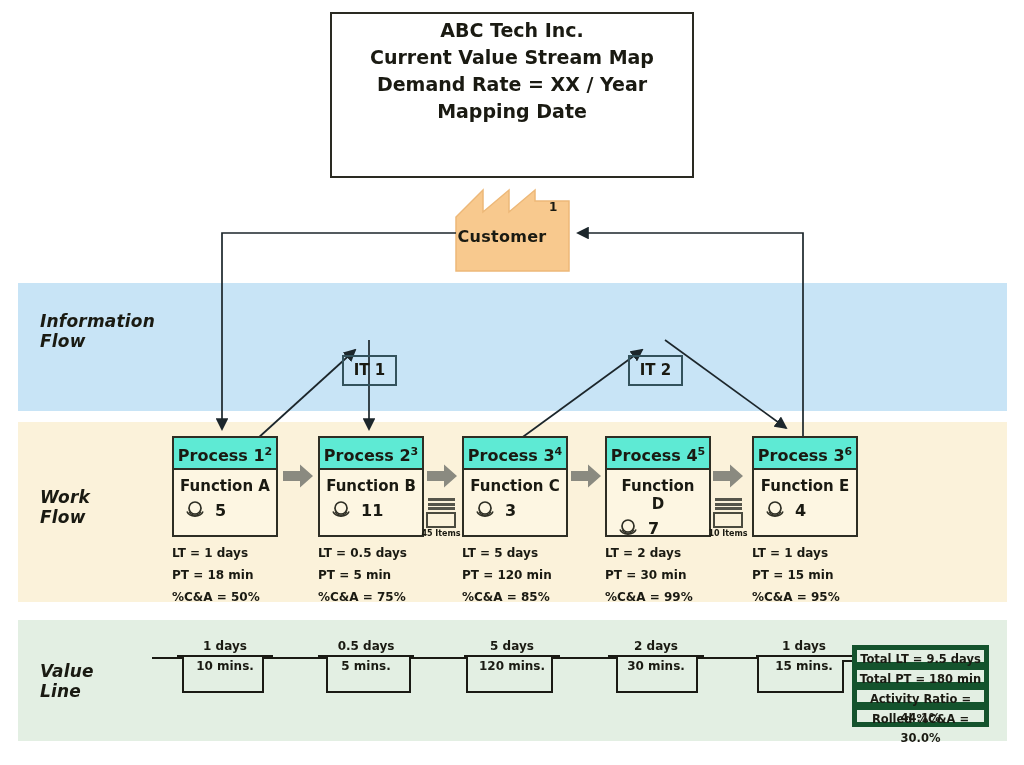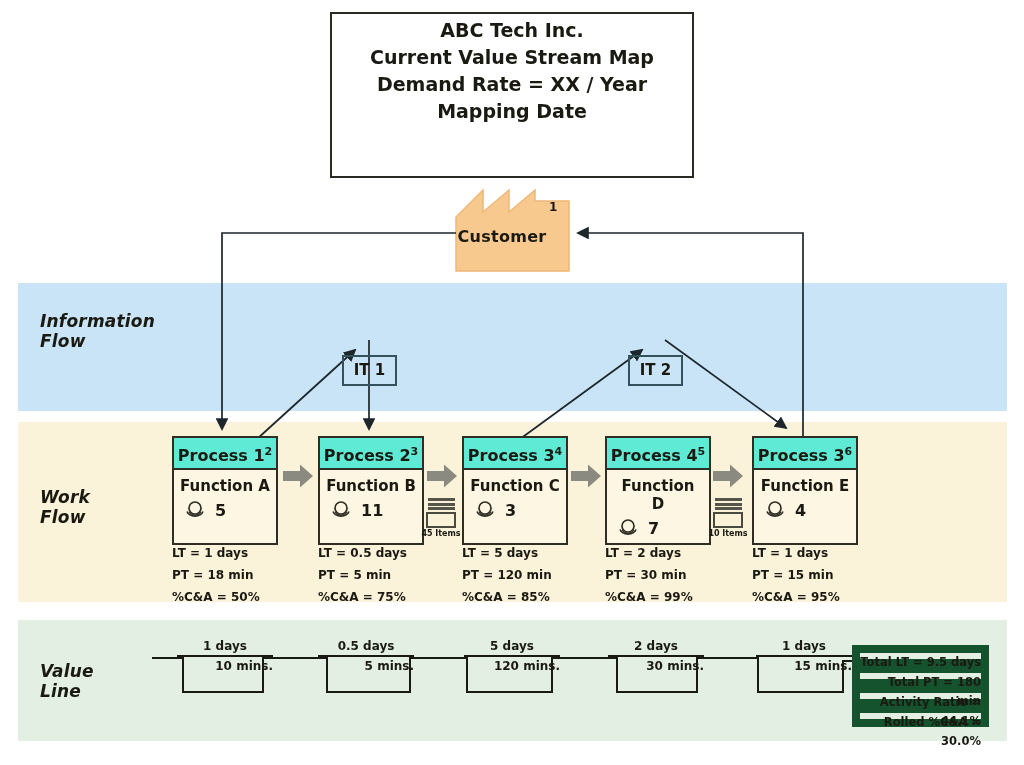--- a/index.html
+++ b/index.html
@@ -14,33 +14,33 @@
   .title-box{position:absolute;left:330px;top:12px;width:364px;height:166px;border:2px solid #2a2a22;
              background:#fff;text-align:center;font-size:19px;line-height:27px;padding-top:3px;box-sizing:border-box;}
   .overlay{position:absolute;left:0;top:0;}
   .customer-label{position:absolute;left:456px;top:227px;width:92px;text-align:center;font-size:16px;letter-spacing:.3px;}
   .customer-step{position:absolute;left:549px;top:200px;font-size:12px;}
   .it-box{position:absolute;width:55px;height:31px;border:2px solid #33525c;box-sizing:border-box;
           text-align:center;font-size:15px;line-height:26px;margin-top:48px;}
   .process{position:absolute;top:436px;width:106px;border:2px solid #2e2e24;background:#fdf6e2;box-sizing:border-box;}
   .p-header{height:30px;background:#5eead4;border-bottom:2px solid #2e2e24;text-align:center;font-size:16px;line-height:28px;}
   .p-header sup{font-size:11px;}
-  .p-body{height:73px;padding:7px 6px 0;box-sizing:border-box;}
+  .p-body{height:65px;padding:7px 6px 0;box-sizing:border-box;}
   .p-func{font-size:15px;text-align:center;}
   .p-op{display:flex;align-items:center;gap:7px;margin-top:5px;padding-left:4px;font-size:16px;}
   .metrics{position:absolute;top:542px;font-size:12px;line-height:22px;}
   .inventory{position:absolute;top:498px;width:44px;text-align:center;}
   .inv-bars i{display:block;height:3px;background:#55554a;margin:0 auto 1.5px;width:27px;}
   .inv-box{width:30px;height:16px;border:2px solid #4a4a3e;margin:0 auto;box-sizing:border-box;}
   .inv-label{font-size:8px;margin-top:1px;white-space:nowrap;}
   .tl-label{position:absolute;top:639px;width:96px;text-align:center;font-size:12px;}
   .tl-days{display:block;padding-bottom:2px;border-bottom:2px solid #1a1a14;}
-  .tl-mins{display:block;padding-top:2px;text-align:right;}
+  .tl-mins{display:block;padding-top:2px;}
   .summary{position:absolute;left:852px;top:645px;width:137px;}
-  .summary-row{height:22px;border:8px solid #14532d;margin-top:-2px;text-align:right;
+  .summary-row{height:22px;border:5px solid #14532d;margin-top:-2px;text-align:center;
                font-size:11.5px;line-height:19px;box-sizing:border-box;}
   .summary-row:first-child{margin-top:0;}
 </style>
 </head>
 <body>
 
 <div class="stage">
 
   <div class="band band-info"></div>
   <div class="band band-work"></div>

